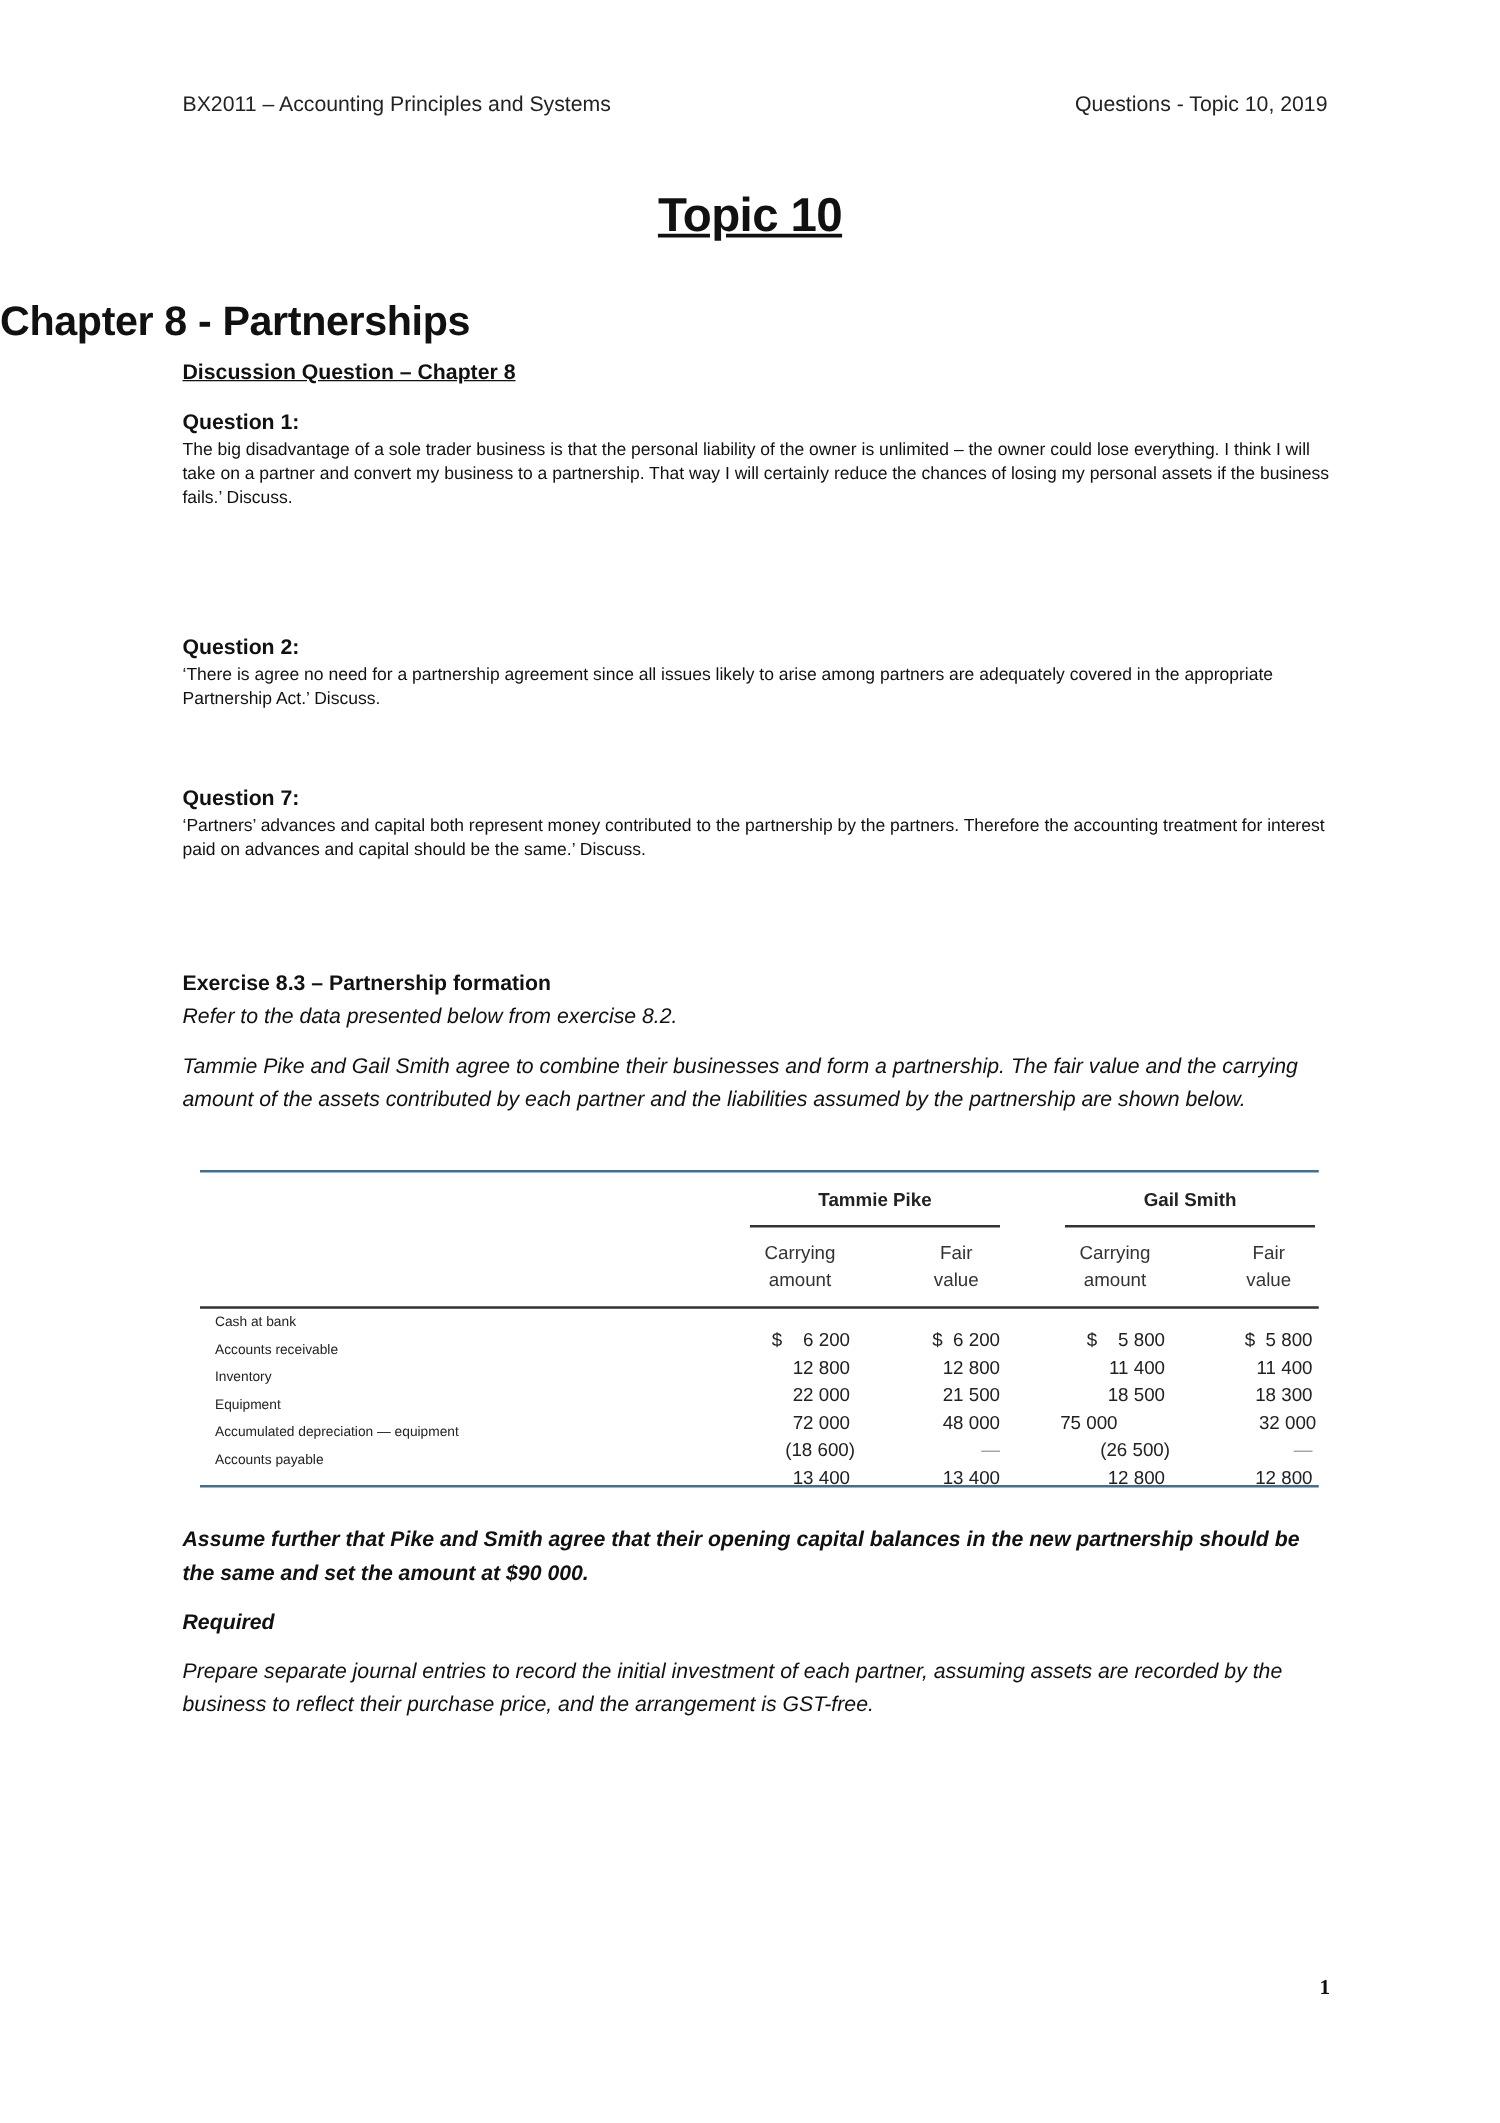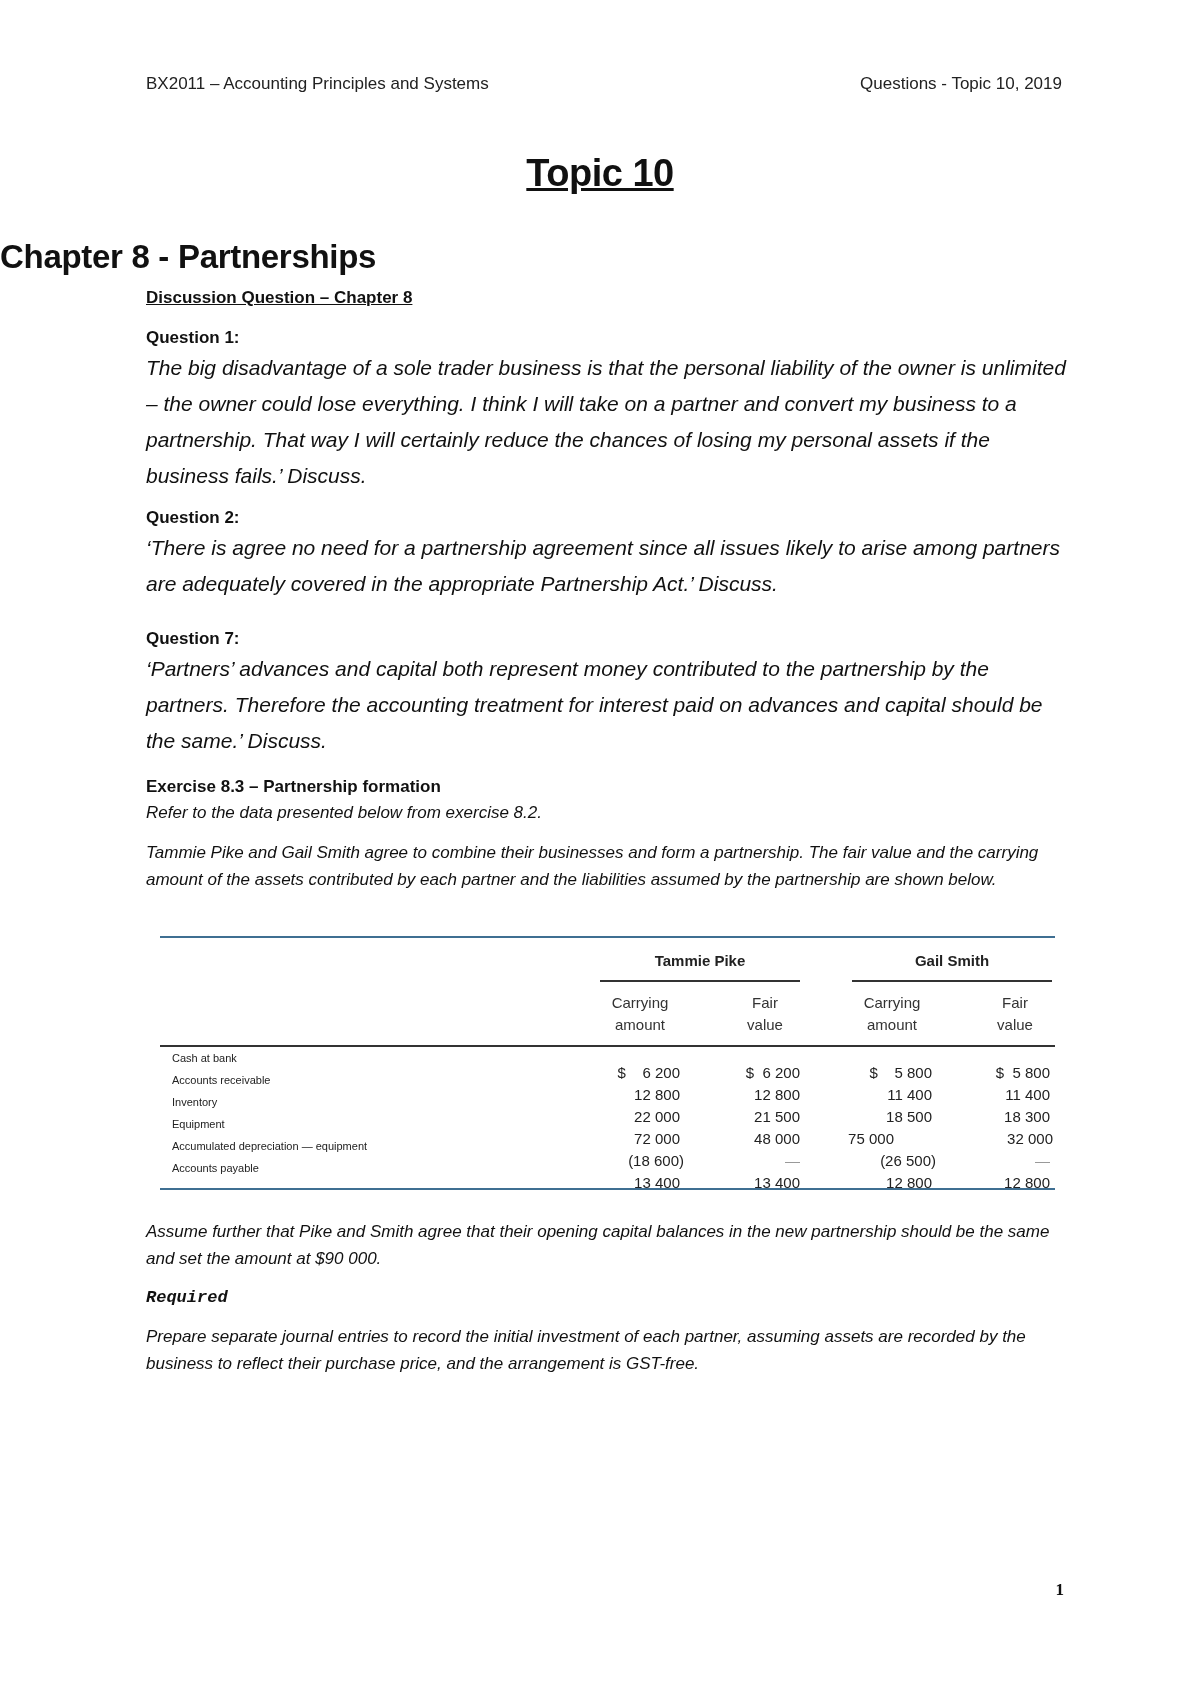--- a/index.html
+++ b/index.html
@@ -6,23 +6,23 @@
     body { width: 1200px; height: 1698px; position: relative; overflow: hidden;
            font-family: "Liberation Sans", "DejaVu Sans", sans-serif; color: #111; }
     .abs { position: absolute; }
     .hdr { top: 74px; font-size: 17px; color: #222; }
     .hdr-left { left: 146px; }
     .hdr-right { right: 138px; }
     .title { left: 0; width: 1200px; top: 152px; text-align: center; font-size: 38px; font-weight: bold; text-decoration: underline; letter-spacing: -0.5px; }
     .chapter { left: 0; width: 1200px; top: 238px; font-size: 33px; font-weight: bold; letter-spacing: -0.3px; }
     .section-heading { left: 146px; top: 288px; font-size: 17px; font-weight: bold; text-decoration: underline; }
     .q-heading { left: 146px; font-size: 17px; font-weight: bold; }
-    .q-text { left: 146px; width: 920px; font-size: 21px; font-style: italic; line-height: 36px; color: #111; }
+    .q-text { left: 146px; width: 920px; font-size: 14px; line-height: 19px; color: #111; }
     .para { left: 146px; width: 920px; font-size: 17px; font-style: italic; line-height: 27px; }
-    .bold-it { font-weight: bold; font-style: italic; font-family: Liberation Mono, monospace; }
+    .bold-it { font-weight: bold; font-style: italic; }
 
     
     .tbl { left: 160px; top: 936px; width: 895px; }
     .rule-top { position: absolute; left: 0; width: 895px; height: 2px; background: #3f6f92; top: 0; }
     .rule-bottom { position: absolute; left: 0; width: 895px; height: 2px; background: #3f6f92; top: 252px; }
     .rule-header { position: absolute; left: 0; width: 895px; height: 2px; background: #333; top: 109px; }
     .group-label { position: absolute; top: 16px; font-size: 15px; font-weight: bold; color: #222; text-align: center; }
     .group-rule { position: absolute; top: 44px; height: 2px; background: #333; }
     .col-head { position: absolute; top: 56px; font-size: 15px; color: #333; line-height: 22px; }
     .row-label { position: absolute; left: 12px; font-size: 11px; color: #222; }
@@ -111,17 +111,17 @@
 
   <div class="row-label" style="top:226px;">Accounts payable</div>
   <div class="cell" style="top:226px; left:440px; width:80px;">13 400</div>
   <div class="cell" style="top:226px; left:565px; width:75px;">13 400</div>
   <div class="cell" style="top:226px; left:692px; width:80px;">12 800</div>
   <div class="cell" style="top:226px; left:815px; width:75px;">12 800</div>
 
   <div class="rule-bottom"></div>
 </div>
 
-<div class="abs para" style="top:1218px;">Assume further that Pike and Smith agree that their opening capital balances in the new partnership should be the same and set the amount at $90 000.</div>
+<div class="abs para" style="top:1218px;font-weight:bold;">Assume further that Pike and Smith agree that their opening capital balances in the new partnership should be the same and set the amount at $90 000.</div>
 <div class="abs para bold-it" style="top:1284px;">Required</div>
 <div class="abs para" style="top:1323px;">Prepare separate journal entries to record the initial investment of each partner, assuming assets are recorded by the business to reflect their purchase price, and the arrangement is GST-free.</div>
 
 <div class="abs page-num">1</div>
 
 </body></html>

